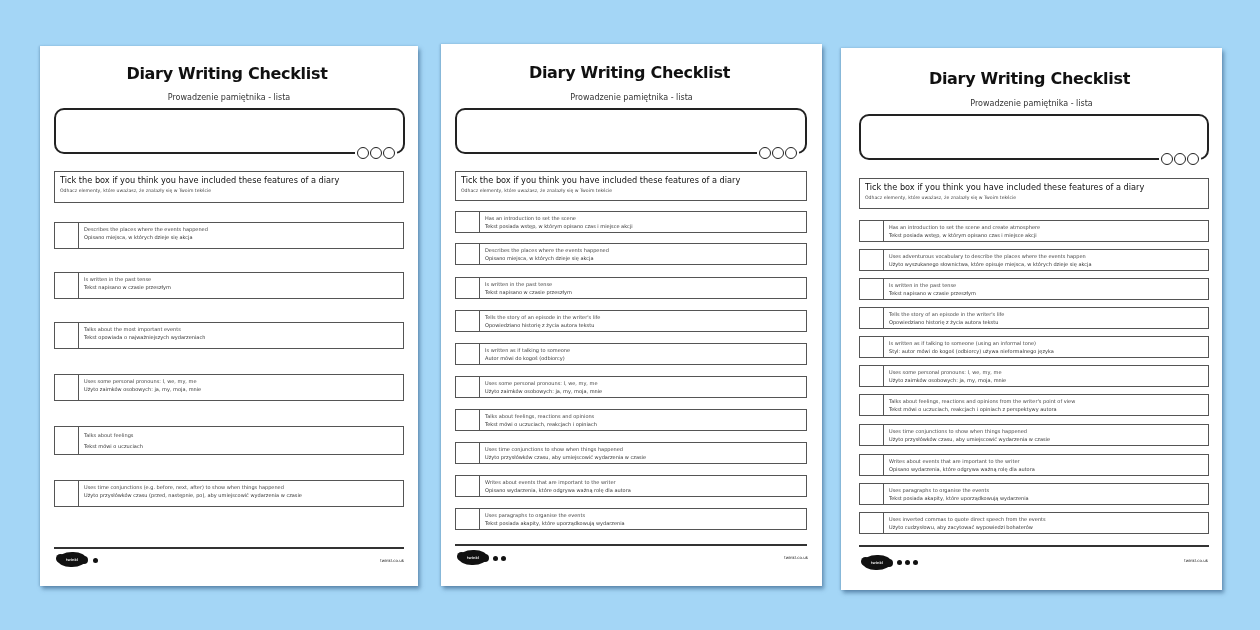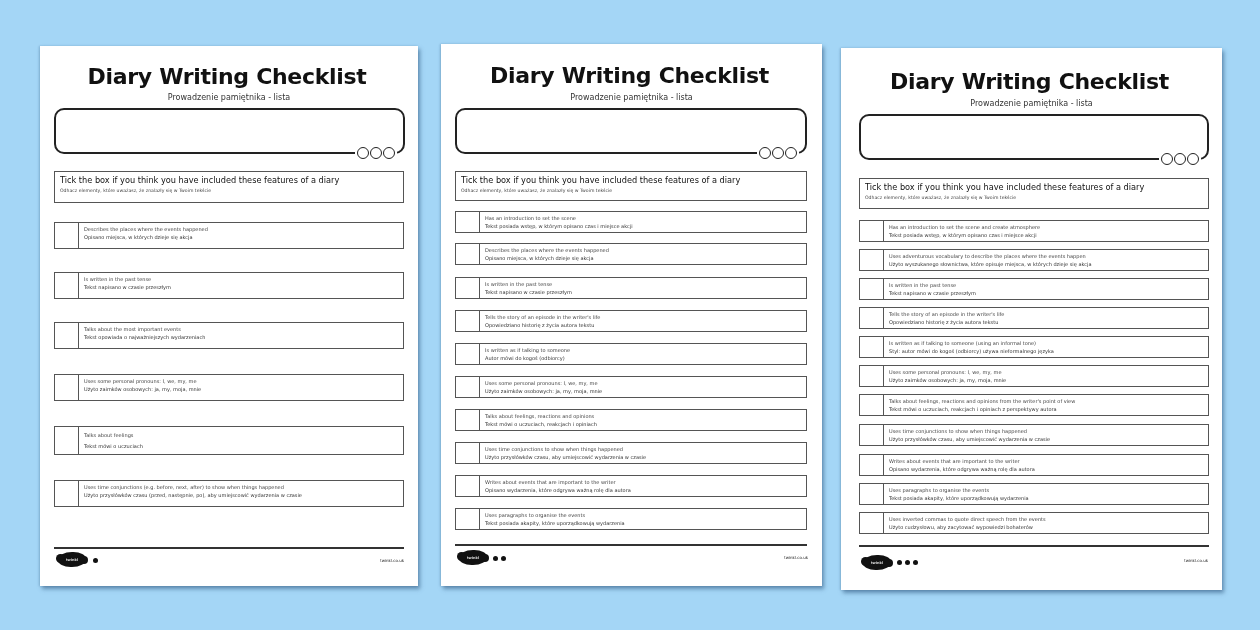--- a/index.html
+++ b/index.html
@@ -13,21 +13,21 @@
     position: absolute;
     background: #ffffff;
     box-shadow: 2px 3px 4px rgba(40,80,120,0.55), -1px 0 2px rgba(40,80,120,0.25);
   }
   .page-title {
     position: absolute;
     left: 0; right: 4px;
     text-align: center;
     font-family: "DejaVu Sans", sans-serif;
     font-weight: bold;
-    font-size: 22px;
+    font-size: 16px;
     letter-spacing: -0.3px;
     color: #111;
   }
   .page-subtitle {
     position: absolute;
     left: 0; right: 0;
     text-align: center;
     font-size: 8px;
     color: #333;
   }

